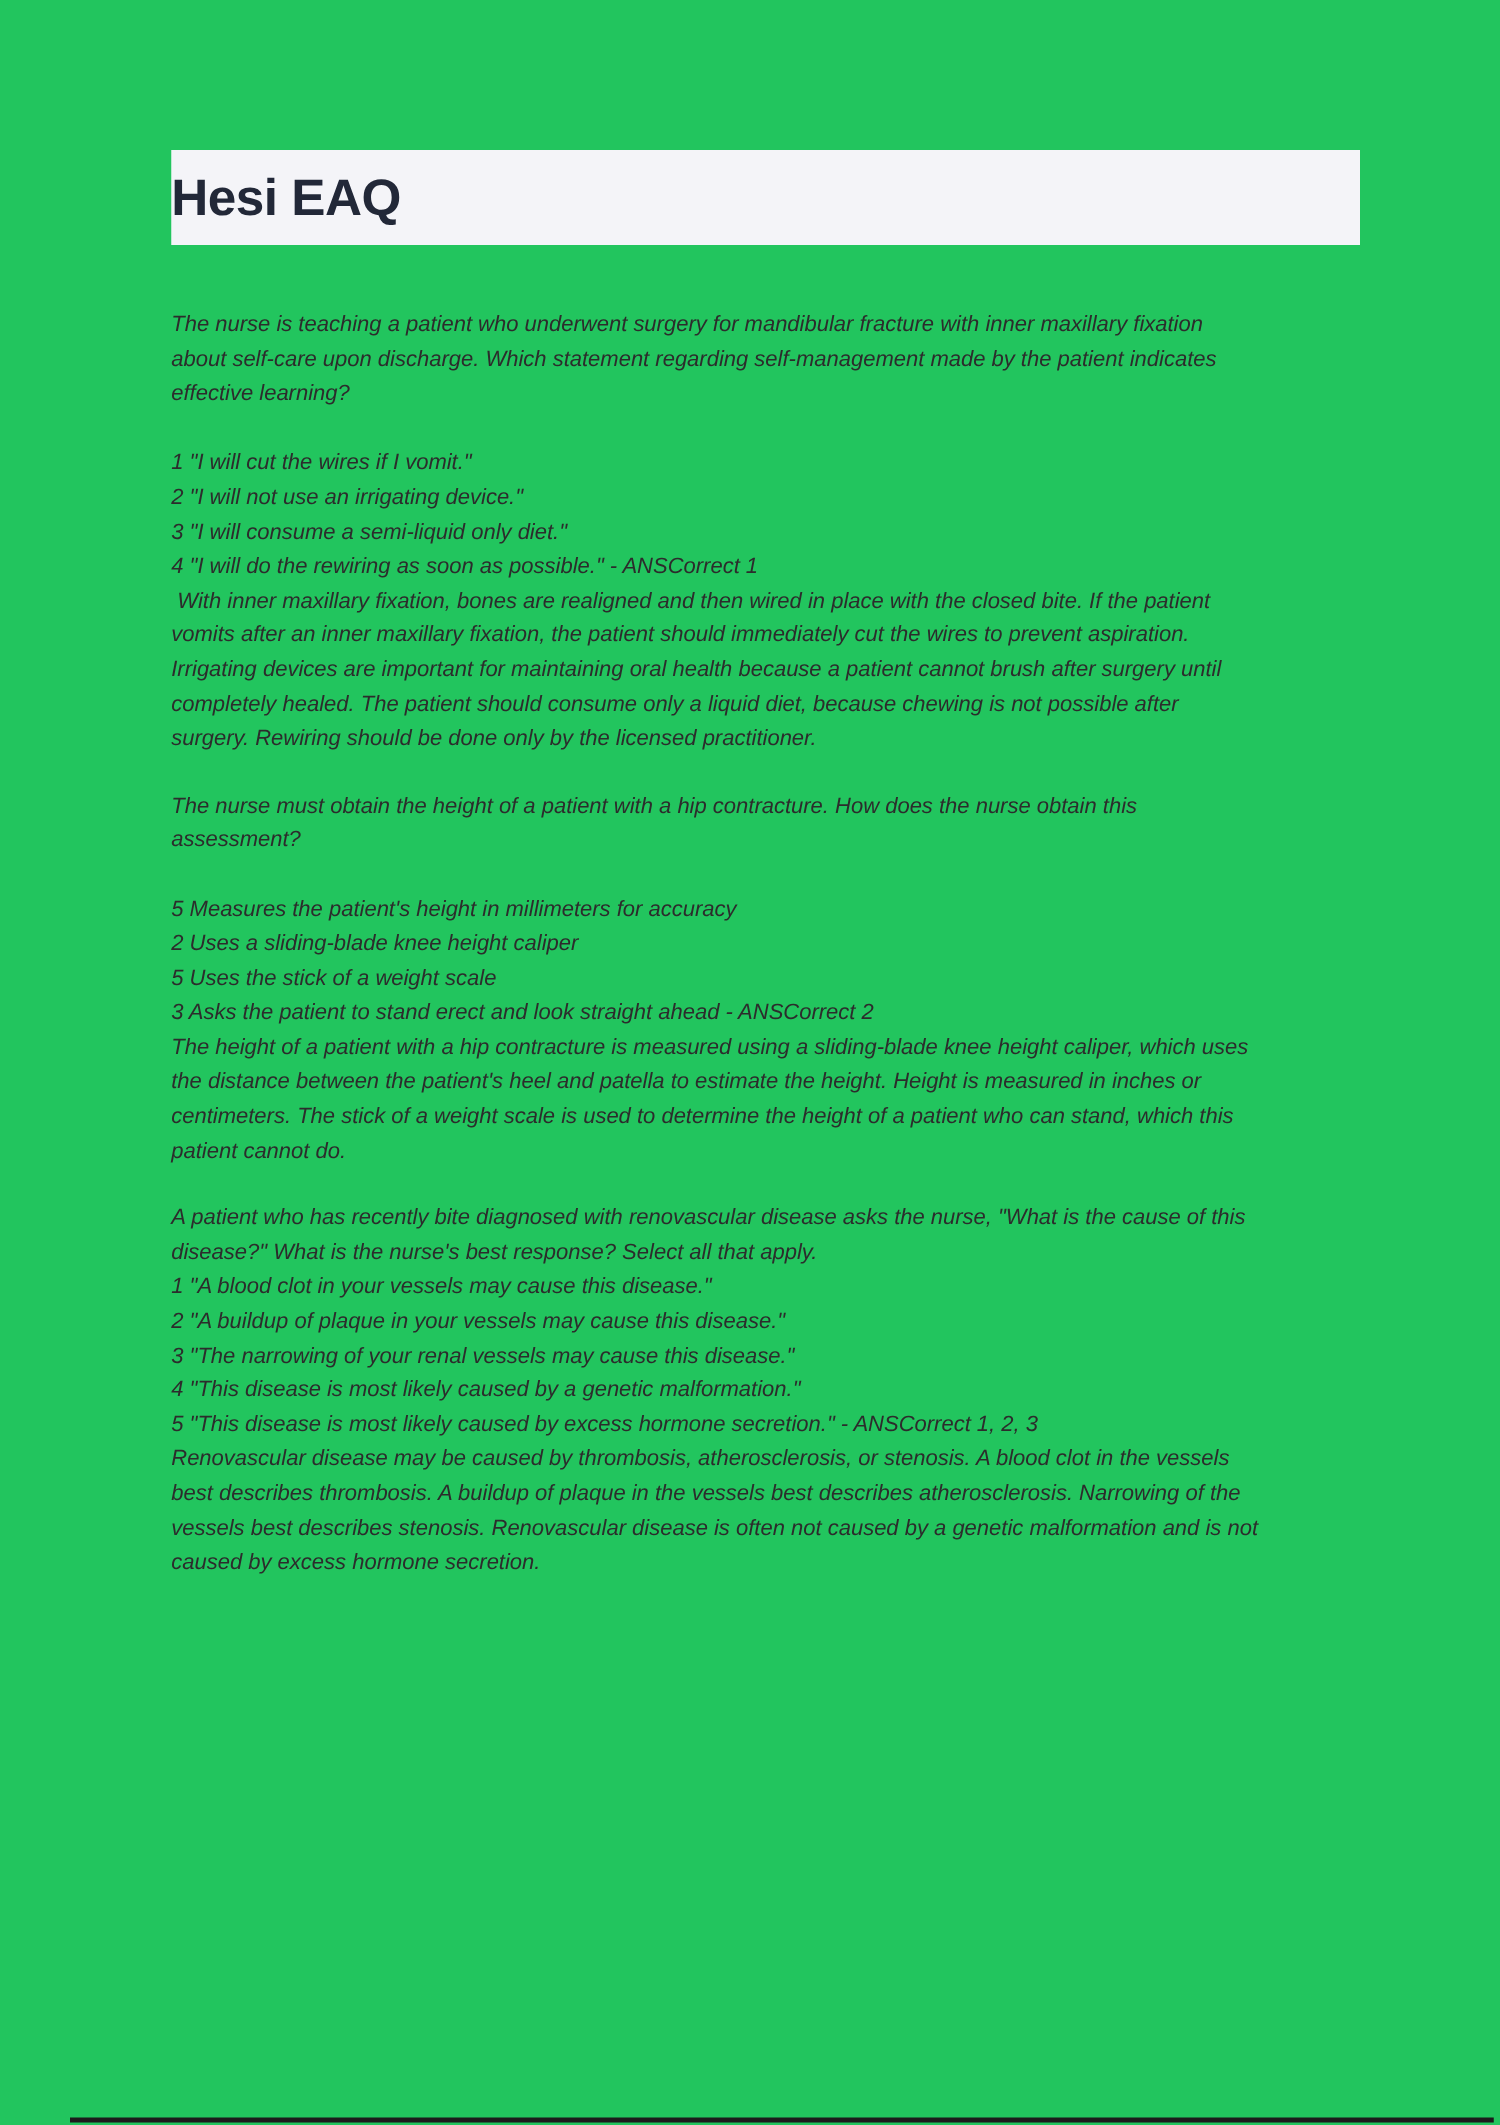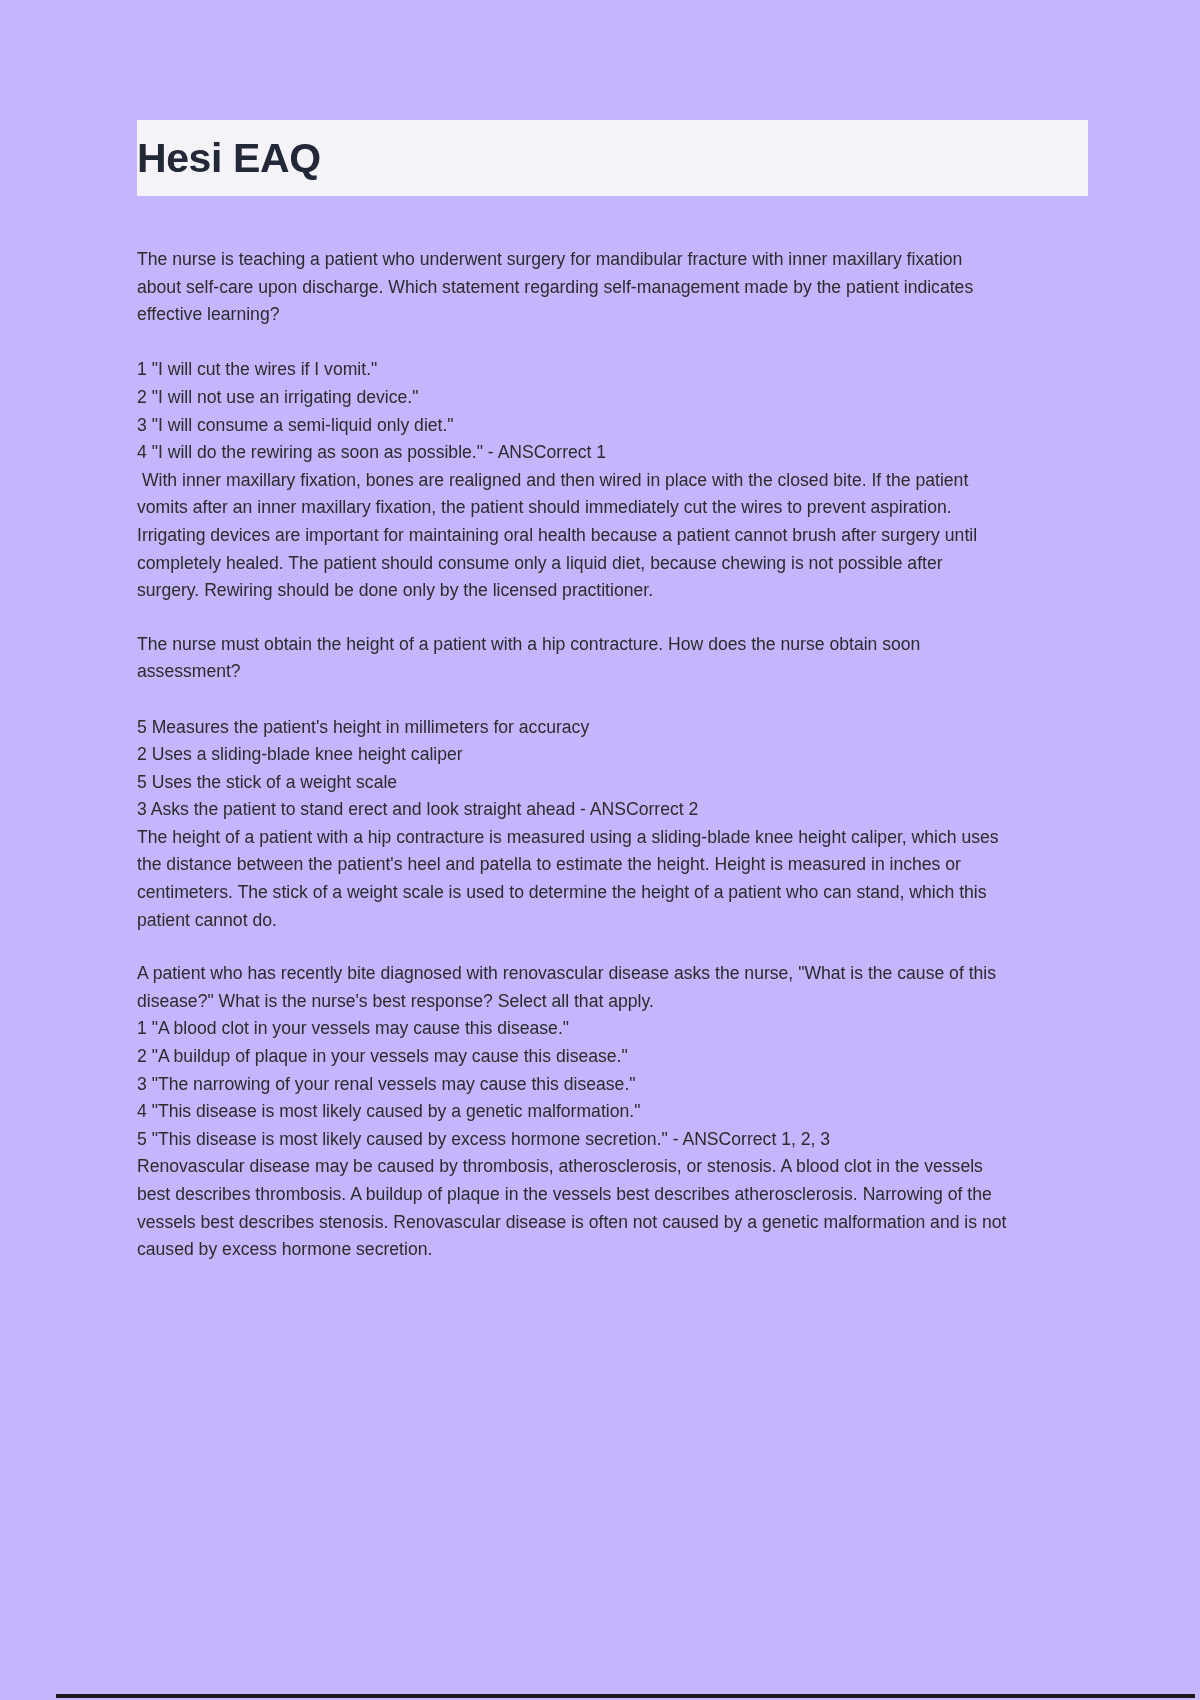--- a/index.html
+++ b/index.html
@@ -11,21 +11,21 @@
     height: 1700px;
     background: #ffffff;
     font-family: "Liberation Sans", sans-serif;
     -webkit-font-smoothing: antialiased;
   }
 
   .page {
     position: relative;
     width: 1200px;
     height: 1700px;
-    background: #c4b5fd;
+    background: #22c55e;
     overflow: hidden;
   }
 
   
   .title-band {
     position: absolute;
     left: 137px;
     top: 120px;
     width: 951px;
     height: 76px;
@@ -45,20 +45,21 @@
 
   
   .content {
     position: absolute;
     left: 137px;
     top: 246px;
     width: 870px;
     font-size: 17.6px;
     line-height: 27.6px;
     color: #2c2c2c;
+    font-style: italic;
   }
 
   .block {
     margin: 0 0 26px 0;
   }
   .block:last-child {
     margin-bottom: 0;
   }
 
   .para {
@@ -110,21 +111,21 @@
       <ul class="opts">
         <li>1 "I will cut the wires if I vomit."</li>
         <li>2 "I will not use an irrigating device."</li>
         <li>3 "I will consume a semi-liquid only diet."</li>
         <li>4 "I will do the rewiring as soon as possible." - ANSCorrect 1</li>
       </ul>
       <p class="para"> With inner maxillary fixation, bones are realigned and then wired in place with the closed bite. If the patient vomits after an inner maxillary fixation, the patient should immediately cut the wires to prevent aspiration. Irrigating devices are important for maintaining oral health because a patient cannot brush after surgery until completely healed. The patient should consume only a liquid diet, because chewing is not possible after surgery. Rewiring should be done only by the licensed practitioner.</p>
     </div>
 
     <div class="block">
-      <p class="para">The nurse must obtain the height of a patient with a hip contracture. How does the nurse obtain soon assessment?</p>
+      <p class="para">The nurse must obtain the height of a patient with a hip contracture. How does the nurse obtain this assessment?</p>
       <div class="spacer-line"></div>
       <ul class="opts">
         <li>5 Measures the patient's height in millimeters for accuracy</li>
         <li>2 Uses a sliding-blade knee height caliper</li>
         <li>5 Uses the stick of a weight scale</li>
         <li>3 Asks the patient to stand erect and look straight ahead - ANSCorrect 2</li>
       </ul>
       <p class="para">The height of a patient with a hip contracture is measured using a sliding-blade knee height caliper, which uses the distance between the patient's heel and patella to estimate the height. Height is measured in inches or centimeters. The stick of a weight scale is used to determine the height of a patient who can stand, which this patient cannot do.</p>
     </div>
 

